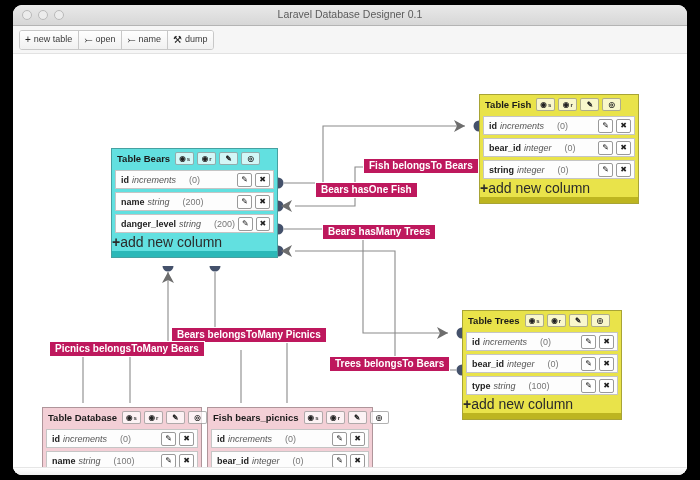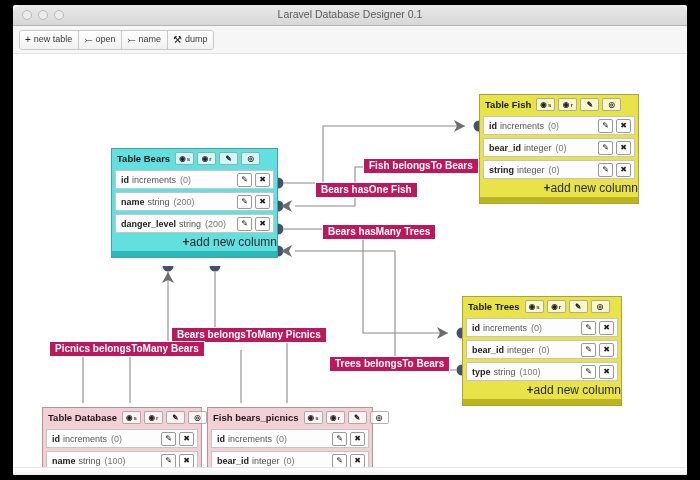--- a/index.html
+++ b/index.html
@@ -10,21 +10,21 @@
     font-family: "Liberation Sans", sans-serif;
     overflow: hidden;
   }
 
   
   #window {
     position: absolute;
     left: 13px; top: 5px;
     width: 674px; height: 470px;
     background: #ffffff;
-    border-radius: 2px;
+    border-radius: 9px;
     box-shadow: 0 2px 10px rgba(0,0,0,0.55);
     overflow: hidden;
   }
   #titlebar {
     position: relative;
     height: 20px;
     background: linear-gradient(to bottom, #e9e9e9 0%, #d7d7d7 100%);
     border-bottom: 1px solid #b4b4b4;
     border-top-left-radius: 7px;
     border-top-right-radius: 7px;
@@ -146,42 +146,42 @@
     height: 17px;
     margin-bottom: 3px;
     padding: 0 3px 0 5px;
     background: #fdfdfd;
     border: 1px solid rgba(0,0,0,0.22);
     font-size: 9px;
     color: #222;
     white-space: nowrap;
   }
   .col-name { font-weight: bold; margin-right: 3px; }
-  .col-type { color: #555; margin-right: 4px; }
+  .col-type { font-style: italic; color: #555; margin-right: 13px; }
   .col-len  { color: #777; }
   .row-spacer { flex: 1 1 auto; }
   .rbtn {
     display: inline-flex;
     align-items: center;
     justify-content: center;
     width: 13px; height: 12px;
     margin-left: 3px;
     background: #fff;
     border: 1px solid #9a9a9a;
     border-radius: 2px;
     font-size: 8px;
     color: #222;
     line-height: 1;
     cursor: default;
   }
   .addrow {
     height: 13px;
     line-height: 13px;
-    text-align: right;
-    font-size: 12px;
+    text-align: left;
+    font-size: 14px;
     color: #2b2b2b;
     cursor: default;
   }
   .addrow b { font-weight: bold; }
   .tbl-foot {
     height: 6px;
     margin-top: 2px;
   }
 
   
@@ -387,21 +387,21 @@
                 <span>✎</span>
               </span>
               <span class="rbtn">
                 <span>✖</span>
               </span>
             </div>
           </div>
           <div class="addrow"><b>+</b><span>add new column</span></div>
           <div class="tbl-foot"></div>
         </div>
-        <div class="tbl th-yellow" style="left: 449px; top: 242px; width: 160px;">
+        <div class="tbl th-yellow" style="left: 449px; top: 256px; width: 160px;">
           <div class="tbl-head">
             <span class="tbl-name">Table Trees</span>
             <span class="hbtn">
               <span>◉</span>
               <span class="sub">s</span>
             </span>
             <span class="hbtn">
               <span>◉</span>
               <span class="sub">r</span>
             </span>

